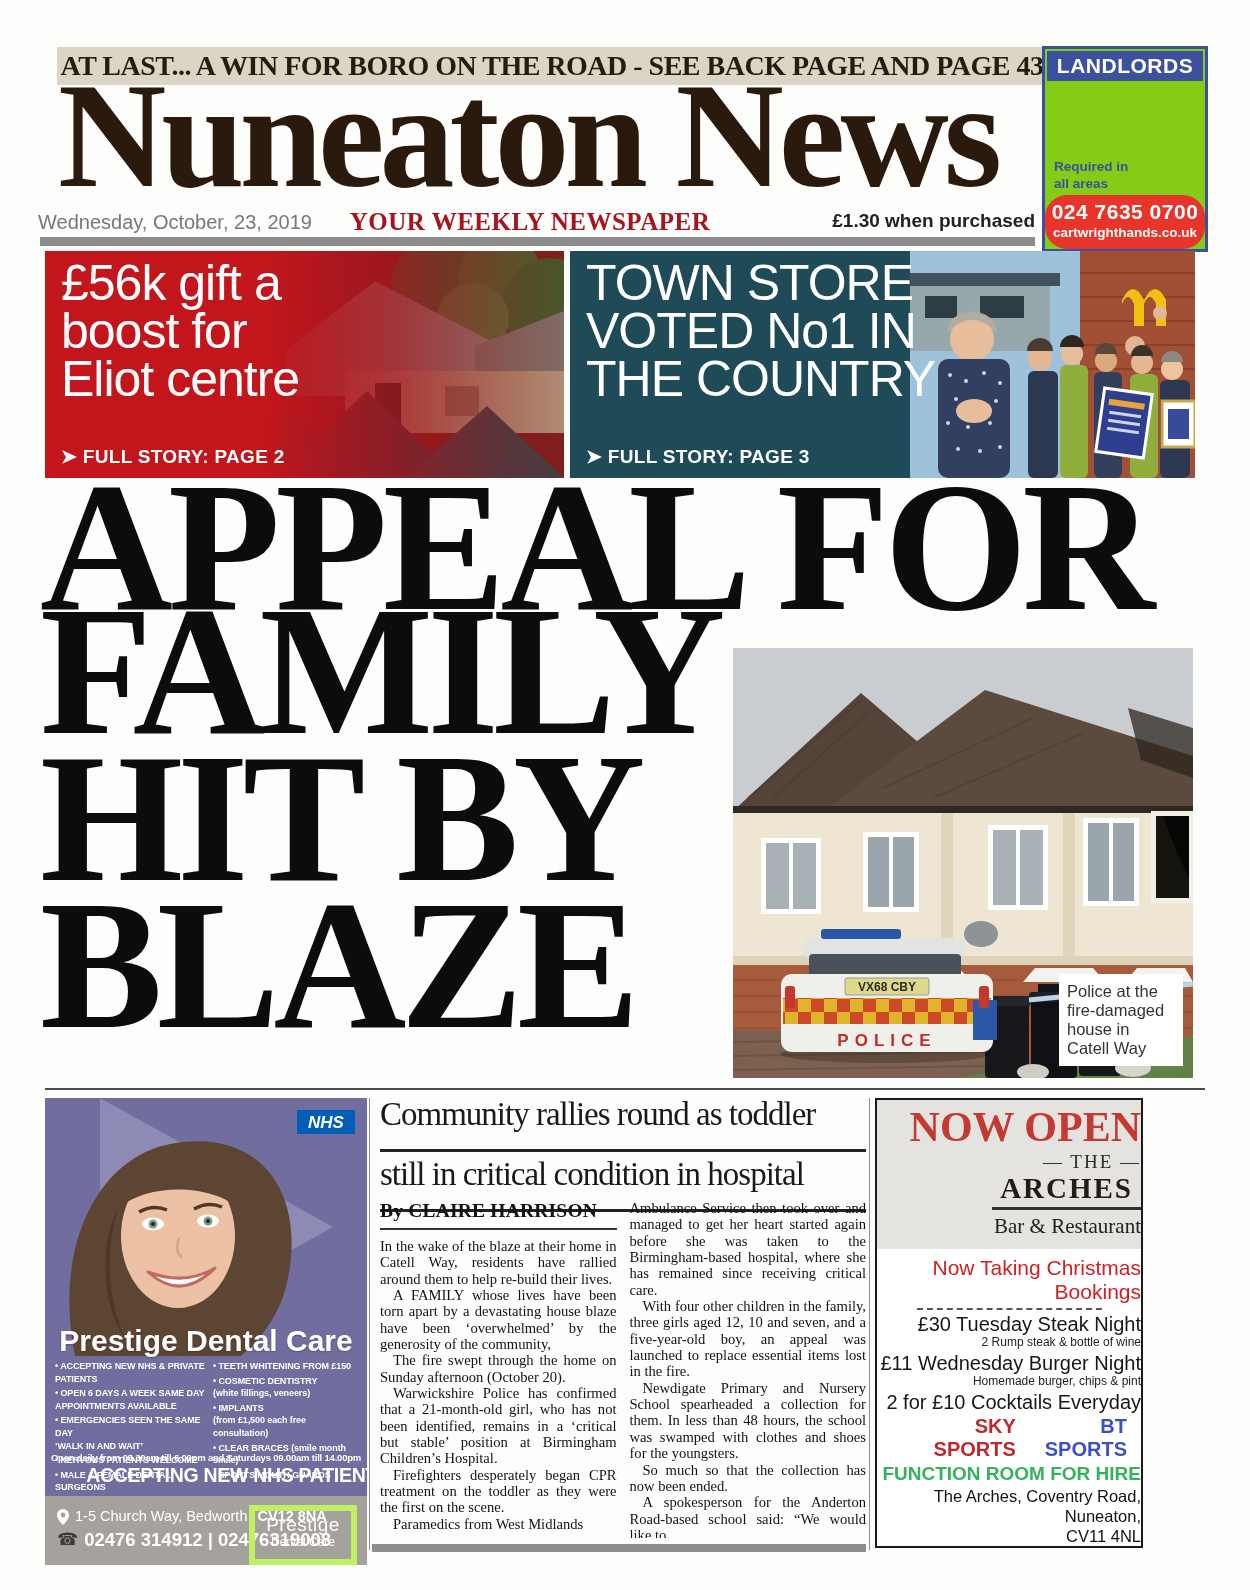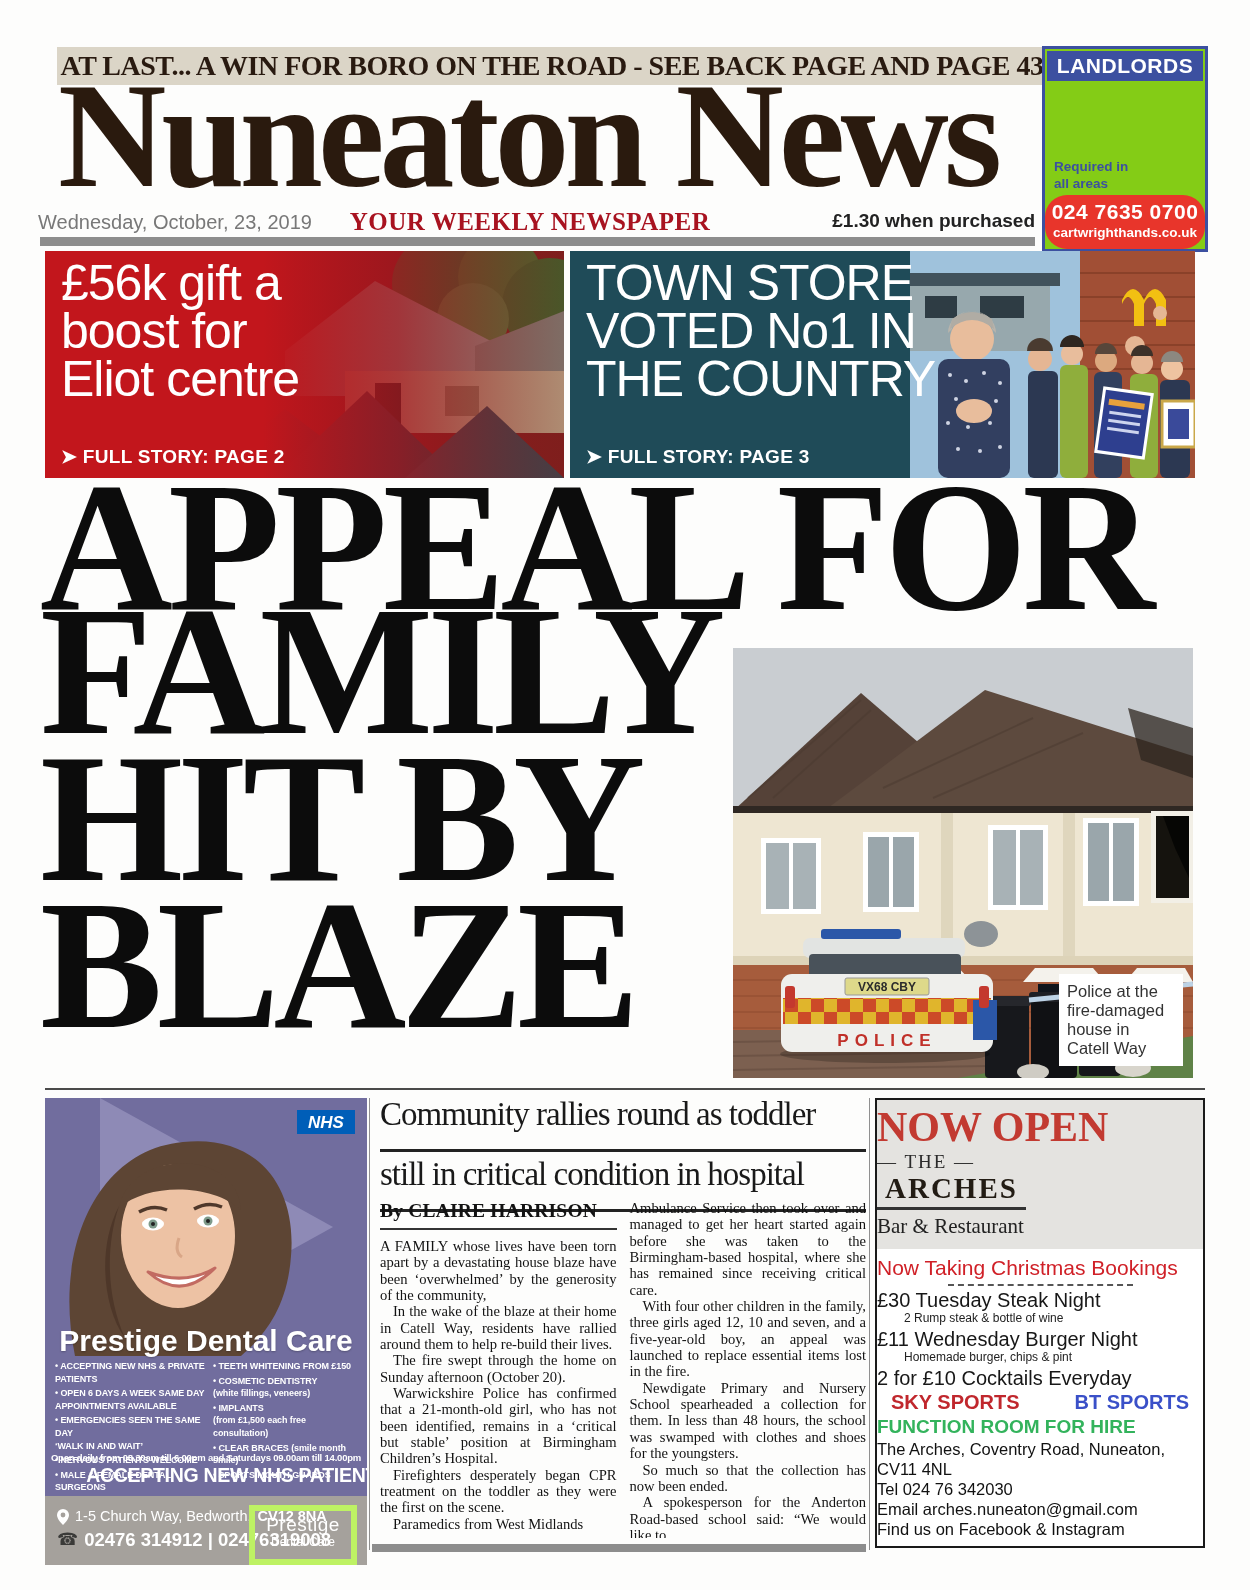--- a/index.html
+++ b/index.html
@@ -102,22 +102,22 @@
           font-family:"Liberation Serif",serif;font-size:14.6px;line-height:1.12;text-align:justify;
           color:#121212;overflow:hidden;}
   .article-cols .col{flex:1;}
   .byline{font-weight:bold;font-size:19.5px;border-bottom:2px solid #333;padding-bottom:6px;
           margin-bottom:8px;text-align:left;letter-spacing:0.2px;}
   .paras p{margin:0;text-indent:13px;}
   .paras p:first-child{text-indent:0;}
   .graybar-article{position:absolute;left:372px;top:1544px;width:494px;height:8px;background:#8d8d8d;}
 
   
-  .arches{position:absolute;left:875px;top:1098px;width:330px;height:450px;background:#fff;
-          border:2px solid #1a1a1a;box-sizing:border-box;text-align:left;overflow:hidden;}
+  .arches{position:absolute;left:875px;top:1098px;width:268px;height:450px;background:#fff;
+          border:2px solid #1a1a1a;box-sizing:border-box;text-align:right;overflow:hidden;}
   .arches-header{background:#e4e3e0;padding:5px 0 10px;}
   .now-open{color:#c23a31;font-family:"Liberation Serif",serif;font-weight:bold;font-size:42px;
           line-height:1.05;}
   .the-line{font-family:"Liberation Serif",serif;font-size:19px;color:#2b2b2b;letter-spacing:2px;
           margin-top:2px;}
   .arches-name{display:inline-block;font-family:"Liberation Serif",serif;font-weight:bold;
           font-size:29px;letter-spacing:2px;color:#221c14;border-bottom:3px solid #333;
           padding:0 8px 2px;line-height:1.1;}
   .bar-rest{font-family:"Liberation Serif",serif;font-size:21px;color:#222;margin-top:4px;}
   .xmas{color:#d02027;font-size:21px;margin-top:7px;}
@@ -422,22 +422,22 @@
   </div>
 
   <div class="subhead">
     <div>Community rallies round as toddler</div>
     <div>still in critical condition in hospital</div>
   </div>
   <div class="article-cols">
     <div class="col">
       <div class="byline">By CLAIRE HARRISON</div>
       <div class="paras">
+          <p>In the wake of the blaze at their home in Catell Way, residents have rallied around them to help re-build their lives.</p>
           <p>A FAMILY whose lives have been torn apart by a devastating house blaze have been ‘overwhelmed’ by  the generosity of the community,</p>
-          <p>In the wake of the blaze at their home in Catell Way, residents have rallied around them to help re-build their lives.</p>
           <p>The fire swept through the home on Sunday afternoon (October 20).</p>
           <p>Warwickshire Police has confirmed that a 21-month-old girl, who has not been identified, remains in a ‘critical but stable’ position at Birmingham Children’s Hospital.</p>
           <p>Firefighters desperately began CPR treatment on the toddler as they were the first on the scene.</p>
           <p>Paramedics from West Midlands</p>
         </div>
     </div>
     <div class="col">
       <div class="paras">
           <p>Ambulance Service then took over and managed to get her heart started again before she was taken to the Birmingham-based hospital, where she has remained since receiving critical care.</p>
           <p>With four other children in the family, three girls aged 12, 10 and seven, and a five-year-old boy, an appeal was launched to replace essential items lost in the fire.</p>

